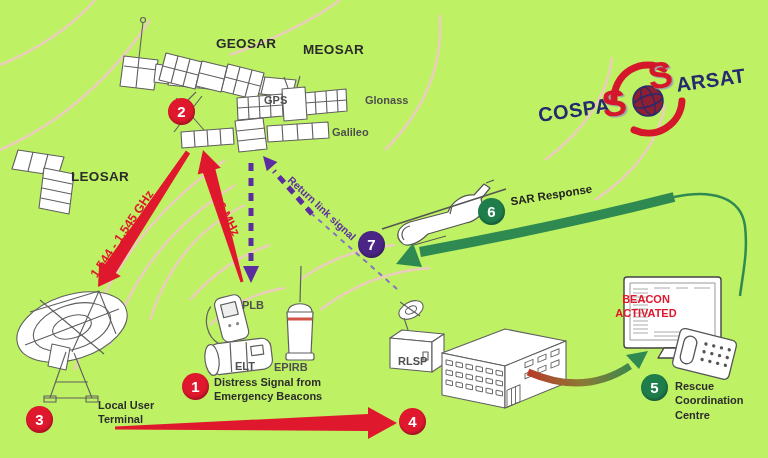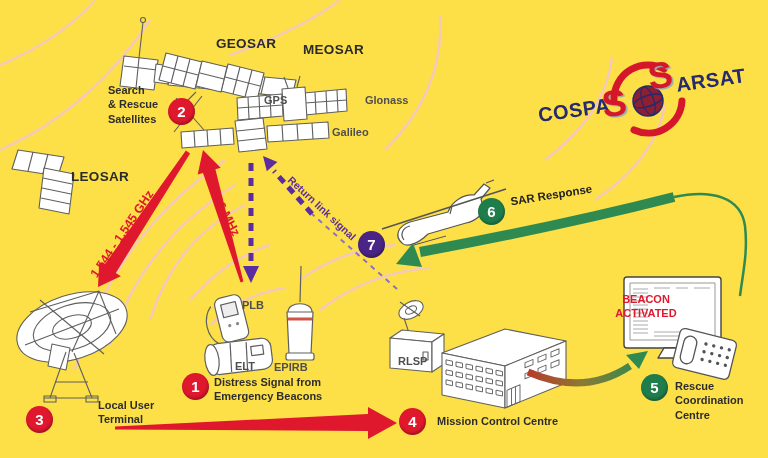--- a/index.html
+++ b/index.html
@@ -1,16 +1,16 @@
 <!DOCTYPE html>
 <html><head>
 <meta charset="utf-8">
 <style>
   html,body{margin:0;padding:0;background:#fff;}
-  .canvas{position:relative;width:768px;height:458px;background:#fde047;overflow:hidden;
+  .canvas{position:relative;width:768px;height:458px;background:#bef264;overflow:hidden;
           font-family:"Liberation Sans",sans-serif;}
   .abs{position:absolute;}
   svg.art{position:absolute;left:0;top:0;}
   .lbl{font-weight:bold;color:#2d2d2d;font-size:11px;line-height:1.3;white-space:pre-line;}
   .satname{font-size:13.5px;font-weight:800;color:#2b2b2b;letter-spacing:.3px;white-space:nowrap;}
   .gnss{font-size:11px;font-weight:600;color:#4f4f4f;white-space:nowrap;}
   .badge{width:27px;height:27px;border-radius:50%;color:#fff;font-weight:800;font-size:15px;
          display:flex;align-items:center;justify-content:center;
          box-shadow:inset -1px -2px 3px rgba(0,0,0,.28);}
   .badge.red{background:#e0182d;}
@@ -281,23 +281,20 @@
 </svg>
 
 <div class="abs satname" style="left:216px;top:36px;">GEOSAR</div>
 <div class="abs satname" style="left:303px;top:42px;">MEOSAR</div>
 <div class="abs satname" style="left:71px;top:169px;">LEOSAR</div>
 
 <div class="abs gnss" style="left:264px;top:66px;margin-top:28px;">GPS</div>
 <div class="abs gnss" style="left:365px;top:94px;">Glonass</div>
 <div class="abs gnss" style="left:332px;top:126px;">Galileo</div>
 
-<div class="abs lbl" style="left:108px;top:83px;">Search
-&amp; Rescue
-Satellites</div>
 <div class="abs badge red" style="left:168px;top:98px;">2</div>
 
 <div class="abs freq" style="left:67px;top:227px;width:110px;transform:rotate(-56deg);">1.544 - 1.545 GHz</div>
 <div class="abs freq" style="left:195px;top:206px;width:60px;transform:rotate(62deg);">406 MHz</div>
 <div class="abs return" style="left:278px;top:202px;transform:rotate(43deg);">Return link signal</div>
 <div class="abs badge purple" style="left:358px;top:231px;">7</div>
 
 <div class="abs badge green" style="left:478px;top:198px;">6</div>
 <div class="abs sar" style="left:510px;top:189px;transform:rotate(-9deg);">SAR Response</div>
 
@@ -309,21 +306,20 @@
 <div class="abs lbl" style="left:214px;top:375px;">Distress Signal from
 Emergency Beacons</div>
 
 <div class="abs badge red" style="left:26px;top:406px;">3</div>
 <div class="abs lbl" style="left:59px;top:398px;margin-left:39px;">Local User
 Terminal</div>
 
 <div class="abs gnss" style="left:398px;top:355px;">RLSP</div>
 
 <div class="abs badge red" style="left:399px;top:408px;">4</div>
-<div class="abs lbl" style="left:437px;top:414px;">Mission Control Centre</div>
 
 <div class="abs badge green" style="left:641px;top:374px;">5</div>
 <div class="abs lbl" style="left:675px;top:379px;">Rescue
 Coordination
 Centre</div>
 
 <div class="abs alert" style="left:608px;top:293px;width:76px;">BEACON
 ACTIVATED</div>
 
 <div class="abs" style="left:530px;top:55px;width:235px;height:90px;">

